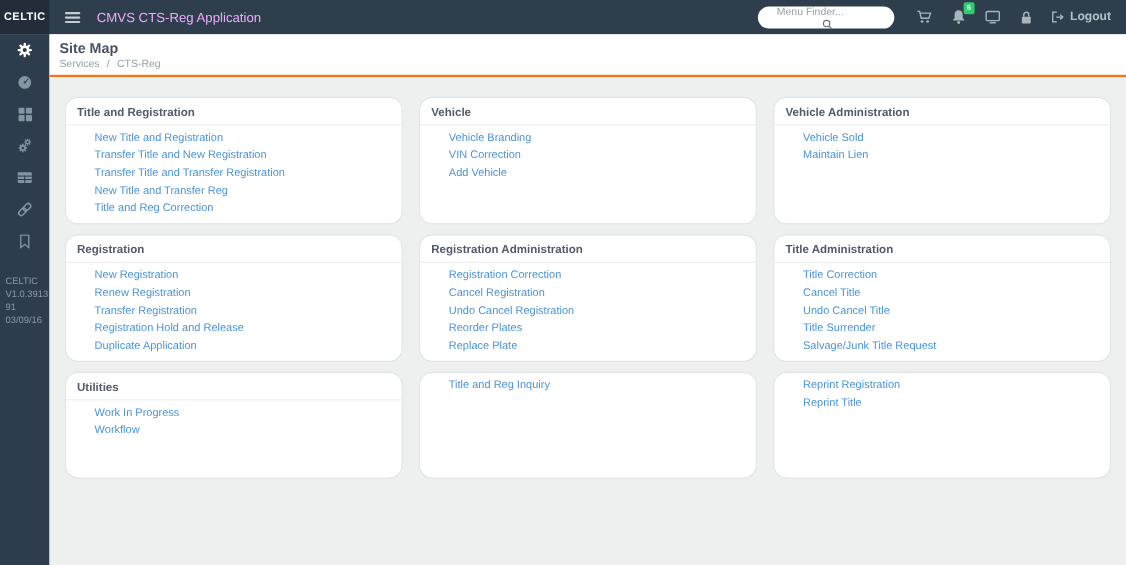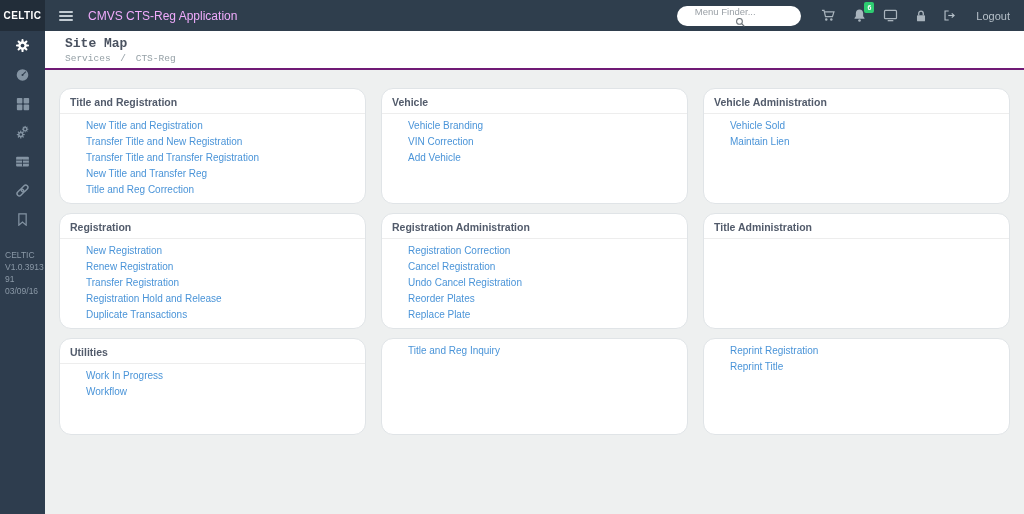--- a/index.html
+++ b/index.html
@@ -17,34 +17,34 @@
   .app-title { color:#f0abfc; font-size:12px; }
   .tb-spacer { flex:1; }
   .search-pill { width:124px; height:20px; background:#ffffff; border-radius:10px;
                  display:flex; align-items:center; padding:0 7px 0 10px; margin-right:12px;flex-direction:column; }
   .search-pill input { border:none; outline:none; width:92px; font-size:9.5px;
                        font-family:"Liberation Sans", sans-serif; color:#555; background:transparent; }
   .search-pill input::placeholder { color:#9aa0a6; }
   .tb-icon { position:relative; margin:0 8px; color:#a9b4bd; display:flex; align-items:center; cursor:pointer; }
   .badge { position:absolute; top:-6px; right:-7px; background:#2ecc71; color:#fff;
            font-size:7px; line-height:1; padding:2px 3px; border-radius:2px; font-weight:bold; }
-  .logout { display:flex; align-items:flex-end; gap:20px; color:#b6c0c9; font-size:11px;
-            margin:0 14px 0 7px; cursor:pointer; }
+  .logout { display:flex; align-items:flex-start; gap:5px; color:#b6c0c9; font-size:11px;
+            margin:0 14px 0 7px; cursor:pointer;font-weight:bold; }
 
   
   .sidebar { position:absolute; top:31px; left:0; width:45px; height:483px;
              background:#2e3d4e; display:flex; flex-direction:column; }
   .side-icon { width:45px; height:29px; display:flex; align-items:center; justify-content:center;
                color:#8494a3; cursor:pointer; }
   .side-icon.active { color:#ffffff; }
   .side-version { font-size:8.5px; color:#8b99a7; padding:16px 0 0 5px; line-height:1.4; }
 
   
   .main { position:absolute; top:31px; left:45px; width:979px; height:483px; }
-  .page-head { background:#ffffff; padding:5px 20px 4px; border-bottom:2px solid #701a75;font-family:Liberation Mono, monospace; }
+  .page-head { background:#ffffff; padding:5px 9px 4px; border-bottom:2px solid #f97316; }
   .page-title { font-size:13px; font-weight:bold; color:#4a5260; }
   .breadcrumb { font-size:9.5px; color:#95a0a6; margin-top:2px; }
   .breadcrumb .crumb { cursor:pointer; }
   .breadcrumb .sep { margin:0 4px; }
 
   .content { background:#eef0f0; height:446px; padding:18px 14px; overflow:hidden; }
   .grid { display:grid; grid-template-columns:repeat(3,1fr); gap:9px 15px; }
   .card { background:#ffffff; border:1px solid #e0e4e7; border-radius:12px; min-height:97px; }
   .card-title { font-size:10.5px; font-weight:bold; color:#525b6b;
                 padding:7px 10px 5px; border-bottom:1px solid #ededed; }
@@ -250,38 +250,45 @@
         </div>
       </div>
 
       <div class="card">
         <div class="card-title">Registration</div>
         <div class="card-links">
           <a class="card-link">New Registration</a>
           <a class="card-link">Renew Registration</a>
           <a class="card-link">Transfer Registration</a>
           <a class="card-link">Registration Hold and Release</a>
-          <a class="card-link">Duplicate Transactions</a>
+          <a class="card-link">Duplicate Application</a>
         </div>
       </div>
 
       <div class="card">
         <div class="card-title">Registration Administration</div>
         <div class="card-links">
           <a class="card-link">Registration Correction</a>
           <a class="card-link">Cancel Registration</a>
           <a class="card-link">Undo Cancel Registration</a>
           <a class="card-link">Reorder Plates</a>
           <a class="card-link">Replace Plate</a>
         </div>
       </div>
 
 
       <div class="card">
         <div class="card-title">Title Administration</div>
+        <div class="card-links">
+          <a class="card-link">Title Correction</a>
+          <a class="card-link">Cancel Title</a>
+          <a class="card-link">Undo Cancel Title</a>
+          <a class="card-link">Title Surrender</a>
+          <a class="card-link">Salvage/Junk Title Request</a>
+        </div>
       </div>
 
       <div class="card">
         <div class="card-title">Utilities</div>
         <div class="card-links">
           <a class="card-link">Work In Progress</a>
           <a class="card-link">Workflow</a>
         </div>
       </div>
 

